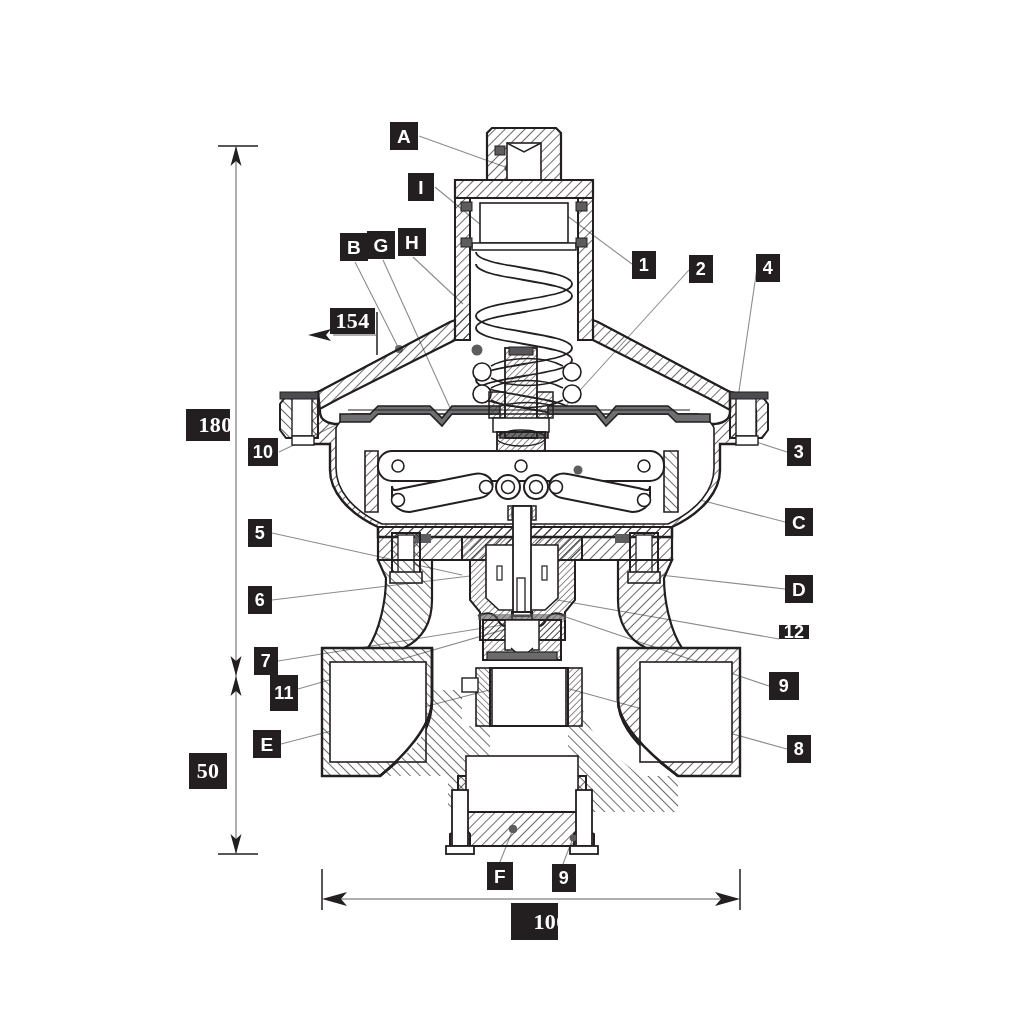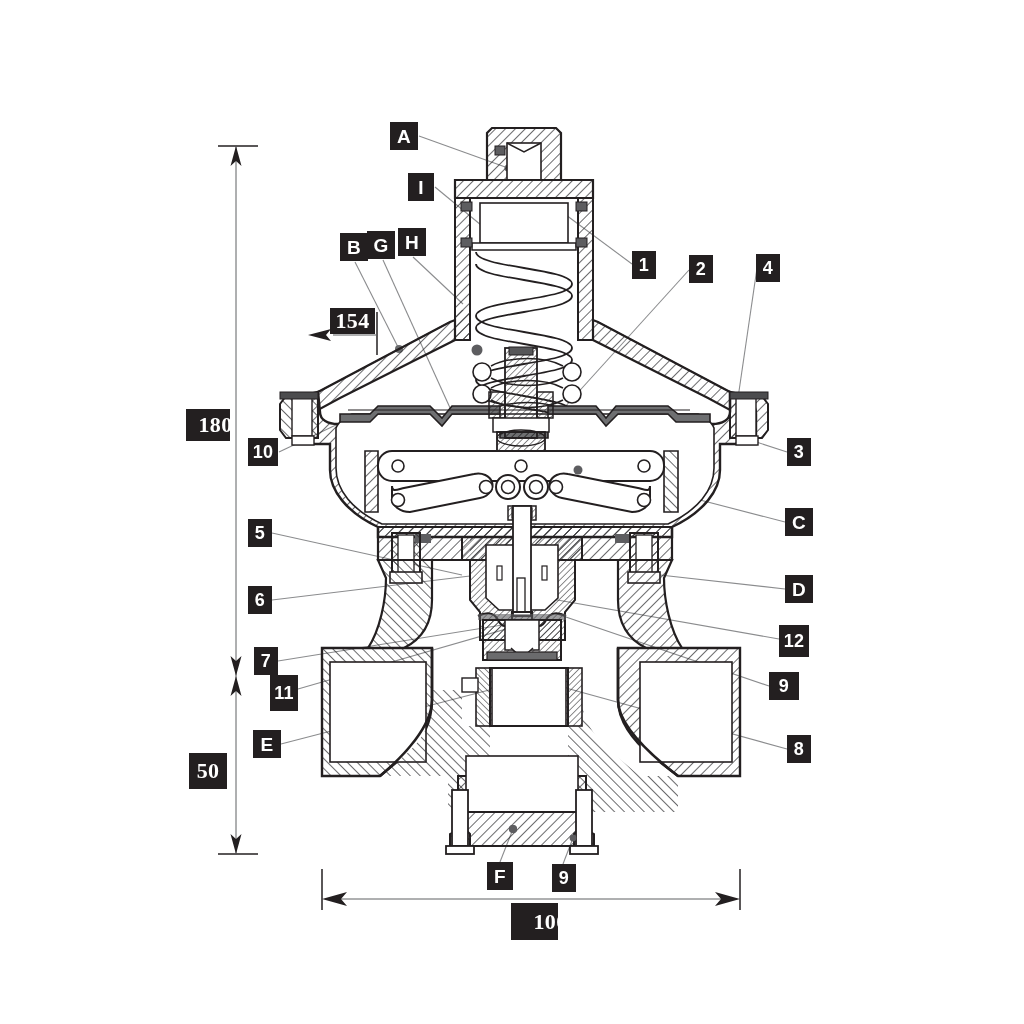--- a/index.html
+++ b/index.html
@@ -371,21 +371,21 @@
 
 <div class="callout num" style="left:632px;top:251px;width:24px;height:28px;">1</div>
 <div class="callout num" style="left:689px;top:255px;width:24px;height:28px;">2</div>
 <div class="callout num" style="left:756px;top:254px;width:24px;height:28px;">4</div>
 <div class="callout num" style="left:787px;top:438px;width:24px;height:28px;">3</div>
 <div class="callout num" style="left:248px;top:438px;width:30px;height:28px;">10</div>
 <div class="callout num" style="left:248px;top:519px;width:24px;height:28px;">5</div>
 <div class="callout num" style="left:248px;top:586px;width:24px;height:28px;">6</div>
 <div class="callout num" style="left:254px;top:647px;width:24px;height:28px;">7</div>
 <div class="callout num" style="left:270px;top:675px;width:28px;height:36px;">11</div>
-<div class="callout num" style="left:779px;top:625px;width:30px;height:32px;">12</div>
+<div class="callout num" style="left:779px;top:625px;width:30px;height:14px;">12</div>
 <div class="callout num" style="left:769px;top:672px;width:30px;height:28px;">9</div>
 <div class="callout num" style="left:787px;top:735px;width:24px;height:28px;">8</div>
 <div class="callout num" style="left:552px;top:864px;width:24px;height:28px;">9</div>
 
 <div class="callout dim" style="left:186px;top:409px;width:44px;height:32px;padding-left:15px;">180</div>
 <div class="callout dim" style="left:189px;top:753px;width:38px;height:36px;">50</div>
 <div class="callout dim" style="left:330px;top:308px;width:45px;height:26px;">154</div>
 <div class="callout dim" style="left:511px;top:903px;width:47px;height:37px;padding-left:32px;">100</div>
 
 </div>

